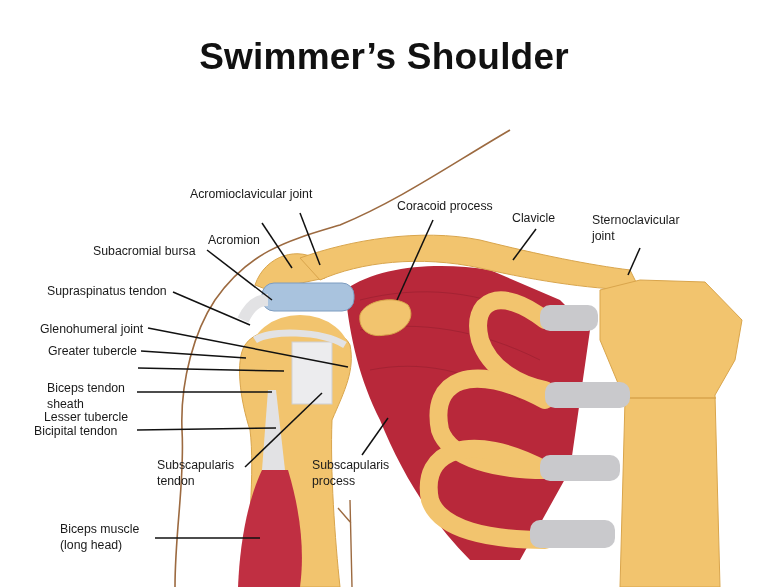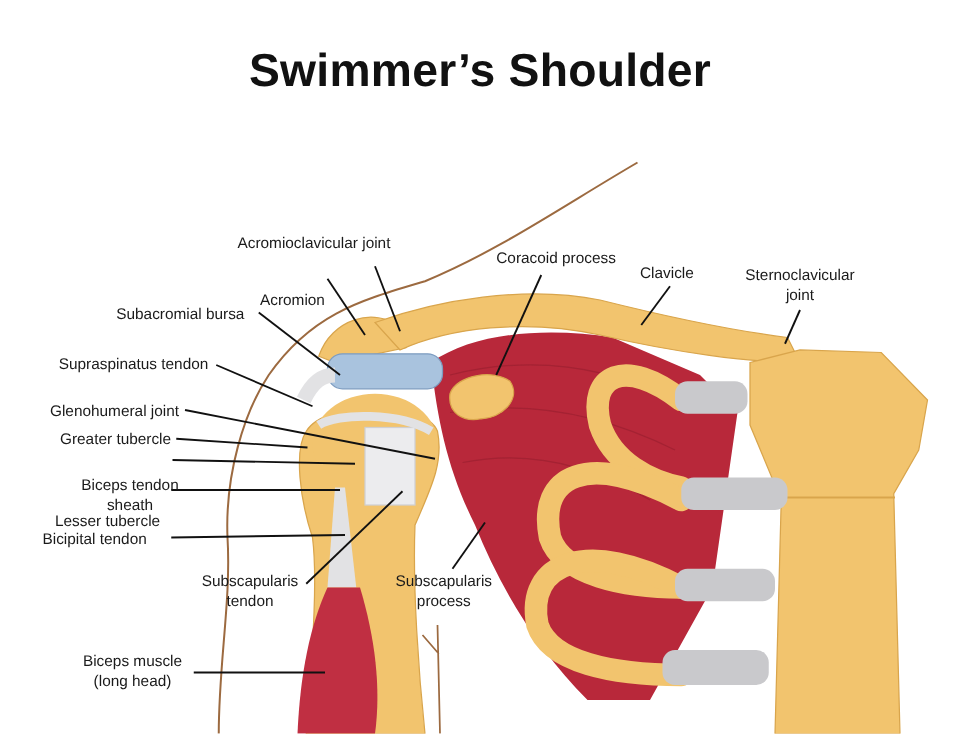--- a/index.html
+++ b/index.html
@@ -1,20 +1,20 @@
 <!DOCTYPE html>
 <html><head>
   <meta charset="utf-8">
   <style>
     html, body { margin: 0; padding: 0; background: #ffffff; }
     body { width: 768px; height: 587px; position: relative; overflow: hidden; font-family: "Liberation Sans", "DejaVu Sans", sans-serif; }
     .title { position: absolute; left: 0; right: 0; top: 36px; text-align: center; font-size: 37px; font-weight: bold; color: #111111; letter-spacing: 0.2px; }
     svg.art { position: absolute; left: 0; top: 0; }
     .lbl { position: absolute; font-size: 12.3px; color: #1a1a1a; line-height: 16px; white-space: nowrap; }
-    .c { text-align: center; }
+    .c { text-align: left; }
   </style>
 </head>
 <body>
 
 <div class="title">Swimmer’s Shoulder</div>
 
 <svg class="art" width="768" height="587" viewBox="0 0 768 587">
 
   <path d="M510 130 C450 165 400 200 340 225 C290 240 250 250 215 300 C195 330 180 380 182 430 C185 480 175 530 175 587" fill="none" stroke="#9c6a40" stroke-width="1.6"></path>
   <path d="M350 500 L352 587 M338 508 L351 523" fill="none" stroke="#9c6a40" stroke-width="1.4"></path>
@@ -74,21 +74,21 @@
   </g>
 </svg>
 
 <div class="lbl" style="left:170px;top:186px;margin-left:20px;">Acromioclavicular joint</div>
 <div class="lbl" style="left:208px;top:208px;margin-top:24px;">Acromion</div>
 <div class="lbl" style="left:93px;top:243px;">Subacromial bursa</div>
 <div class="lbl" style="left:47px;top:283px;">Supraspinatus tendon</div>
 <div class="lbl" style="left:40px;top:321px;">Glenohumeral joint</div>
 <div class="lbl" style="left:48px;top:343px;">Greater tubercle</div>
 <div class="lbl" style="left:44px;top:361px;margin-top:48px;">Lesser tubercle</div>
-<div class="lbl c" style="left:47px;top:380px;width:90px;margin-left:12px;">
+<div class="lbl c" style="left:47px;top:380px;width:90px;">
   <div>Biceps tendon</div>
   <div>sheath</div>
 </div>
 <div class="lbl" style="left:34px;top:423px;">Bicipital tendon</div>
 <div class="lbl c" style="left:157px;top:457px;width:86px;">
   <div>Subscapularis</div>
   <div>tendon</div>
 </div>
 <div class="lbl c" style="left:312px;top:457px;width:86px;">
   <div>Subscapularis</div>

